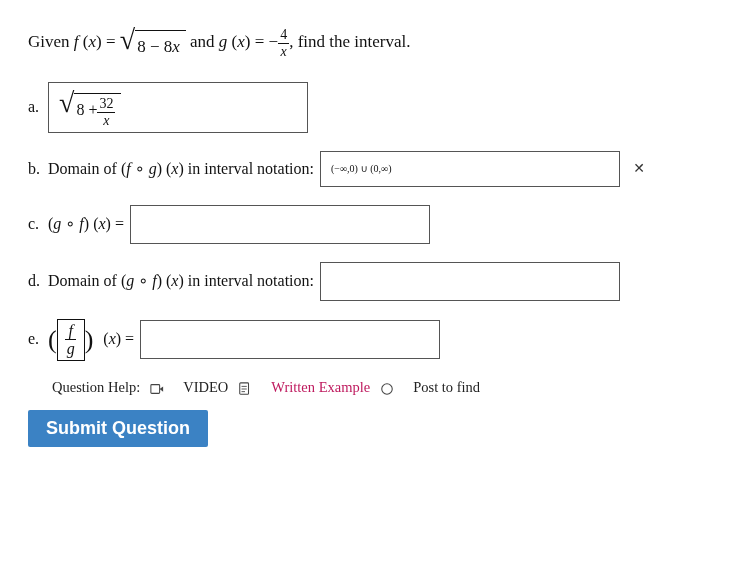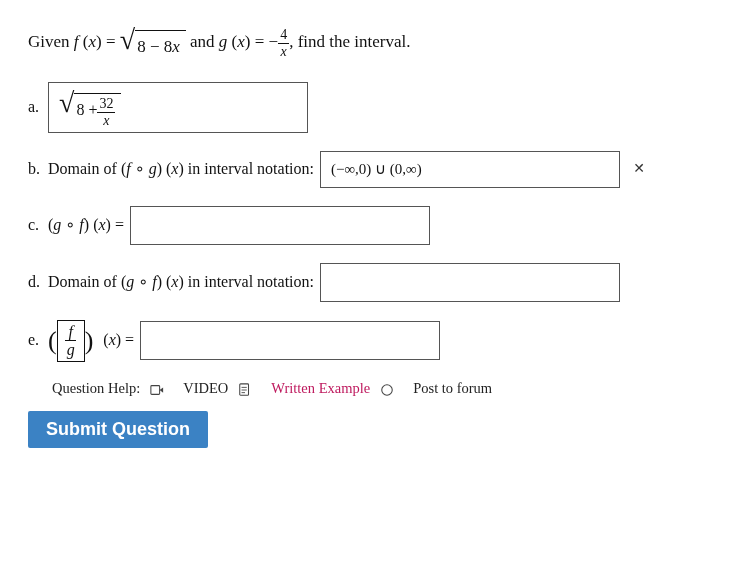--- a/index.html
+++ b/index.html
@@ -145,21 +145,21 @@
       line-height: 1;
       vertical-align: middle;
       color: #111;
     }
 
     
     .domain-content {
       display: inline-flex;
       align-items: center;
       gap: 4px;
-      font-size: 15px;
+      font-size: 10px;
     }
 
     .question-help {
       margin-top: 18px;
       font-size: 14.5px;
       color: #222;
       display: flex;
       align-items: center;
       gap: 10px;
       margin-left: 24px;
@@ -294,19 +294,19 @@
       <line x1="4" y1="5" x2="10" y2="5" stroke="#444" stroke-width="1"></line>
       <line x1="4" y1="8" x2="10" y2="8" stroke="#444" stroke-width="1"></line>
       <line x1="4" y1="11" x2="8" y2="11" stroke="#444" stroke-width="1"></line>
     </svg>
     <a>Written Example</a>
   </span>
   <span class="help-icon">
     <svg viewBox="0 0 16 16">
       <circle cx="8" cy="8" r="6" fill="none" stroke="#444" stroke-width="1.2"></circle>
     </svg>
-    <span>Post to forum</span>
+    <span>Post to find</span>
   </span>
 </div>
 
 <div>
   <button class="submit-btn">Submit Question</button>
 </div>
 
 </body></html>

